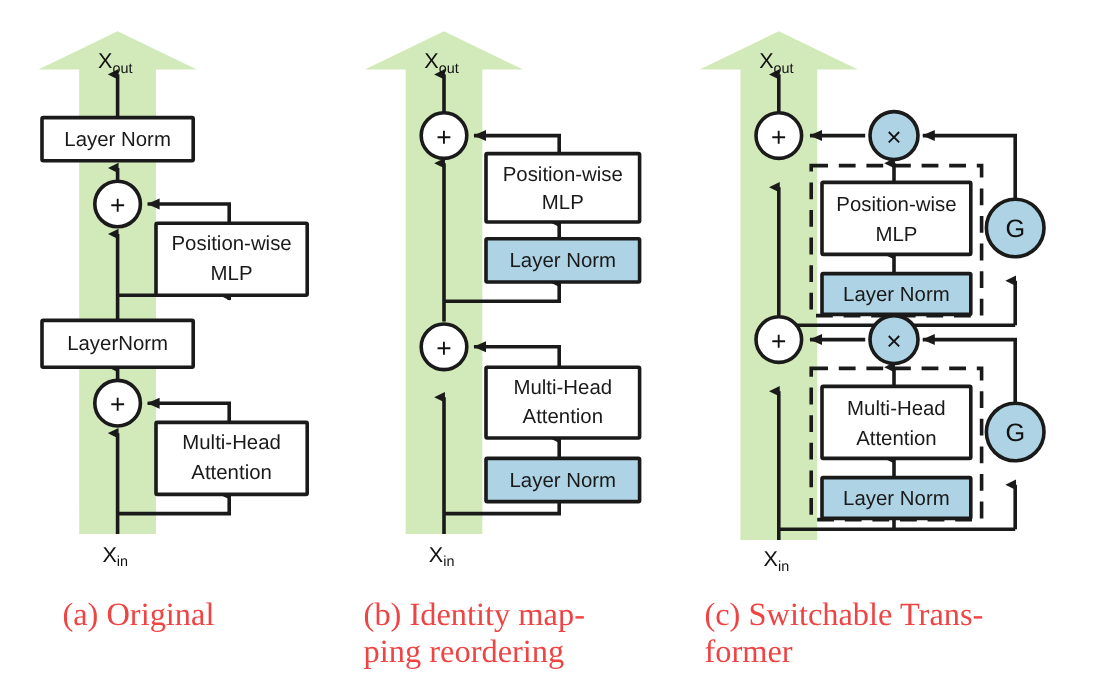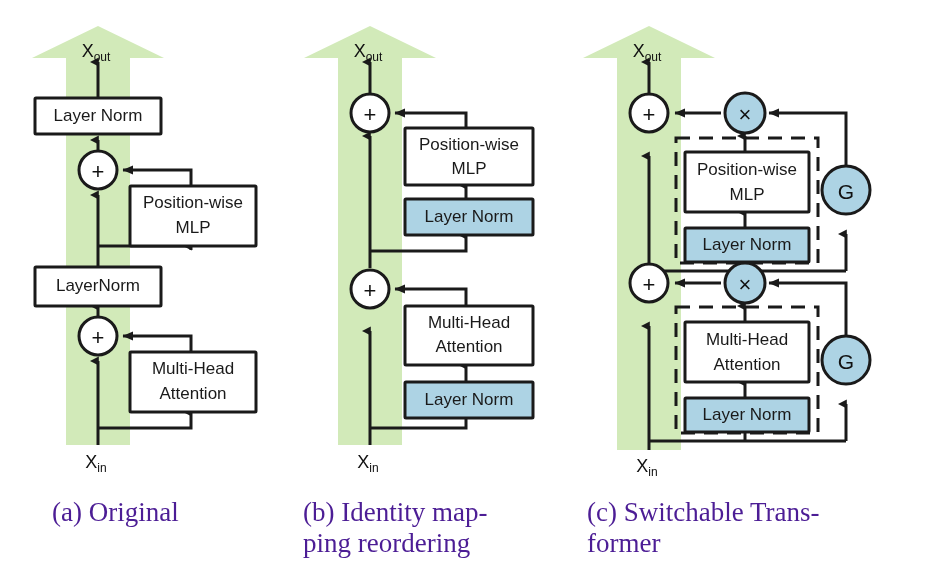--- a/index.html
+++ b/index.html
@@ -47,21 +47,21 @@
     fill: #111111;
     text-anchor: middle;
   }
   .io-sub {
     font-size: 12px;
   }
   .caption {
     position: absolute;
     font-family: "Liberation Serif", serif;
     font-size: 27px;
-    color: #4c1d95;
+    color: #ef4444;
     line-height: 1.15;
   }
 </style>
 </head>
 <body>
 
 <div id="figure">
   <svg class="diagram" viewBox="0 0 925 579" xmlns="http://www.w3.org/2000/svg">
     <defs>
       <marker id="arrowUp" markerWidth="10" markerHeight="9" refX="5" refY="8.2" orient="auto-start-reverse" markerUnits="userSpaceOnUse">

